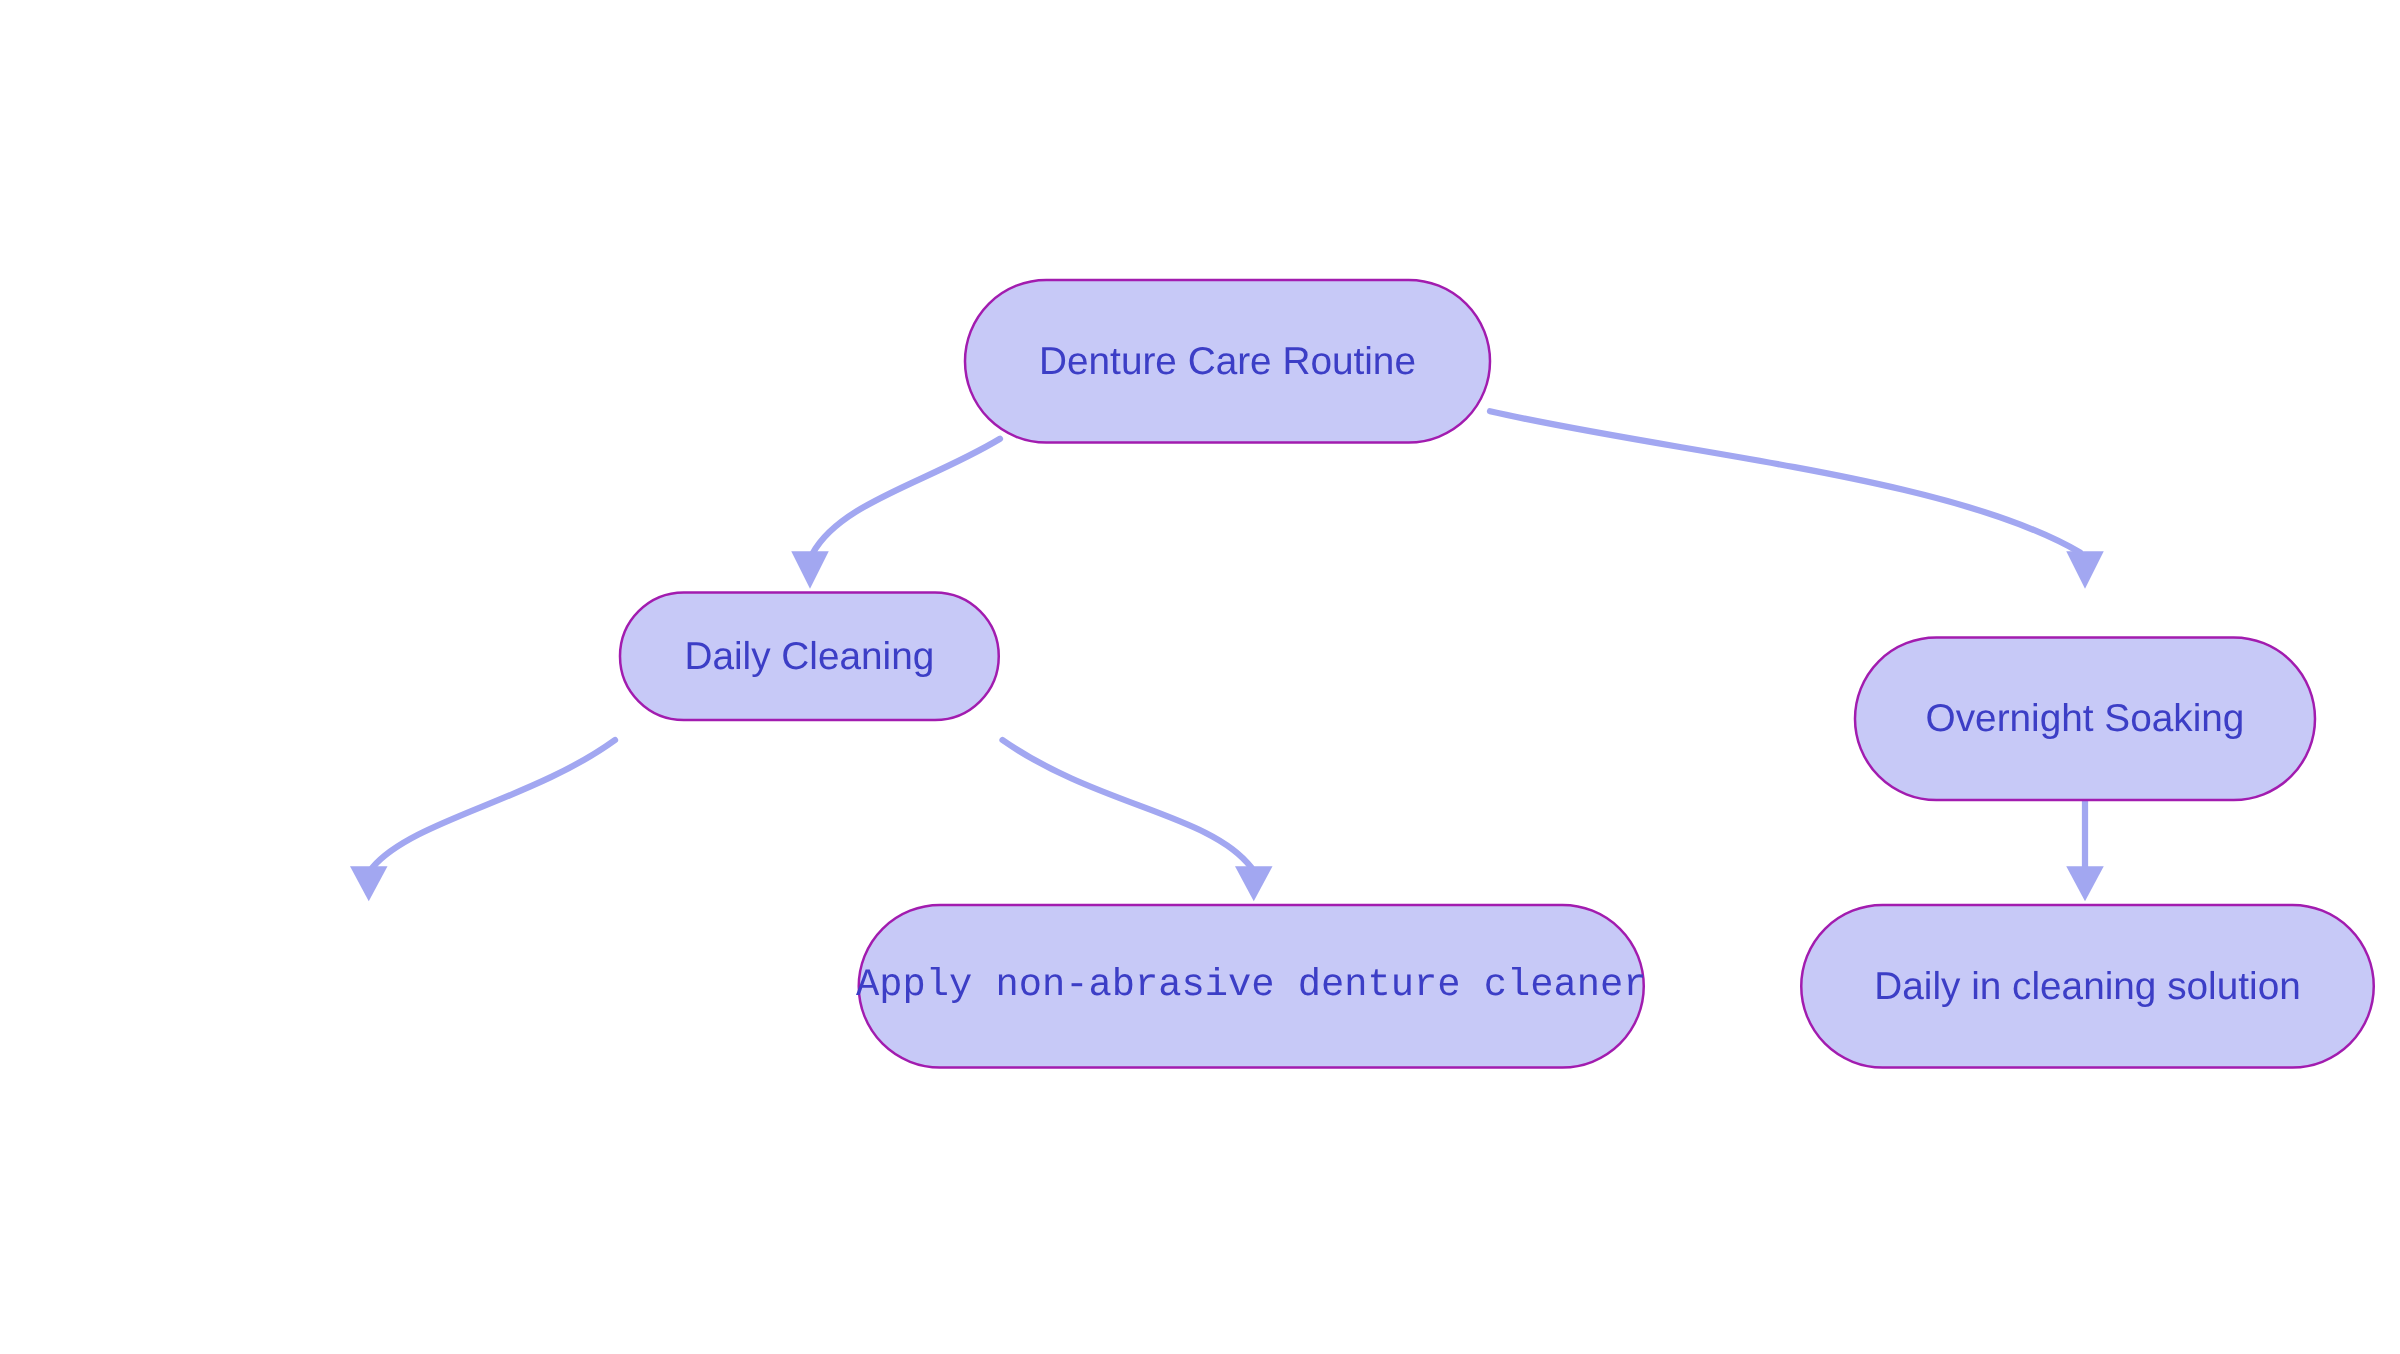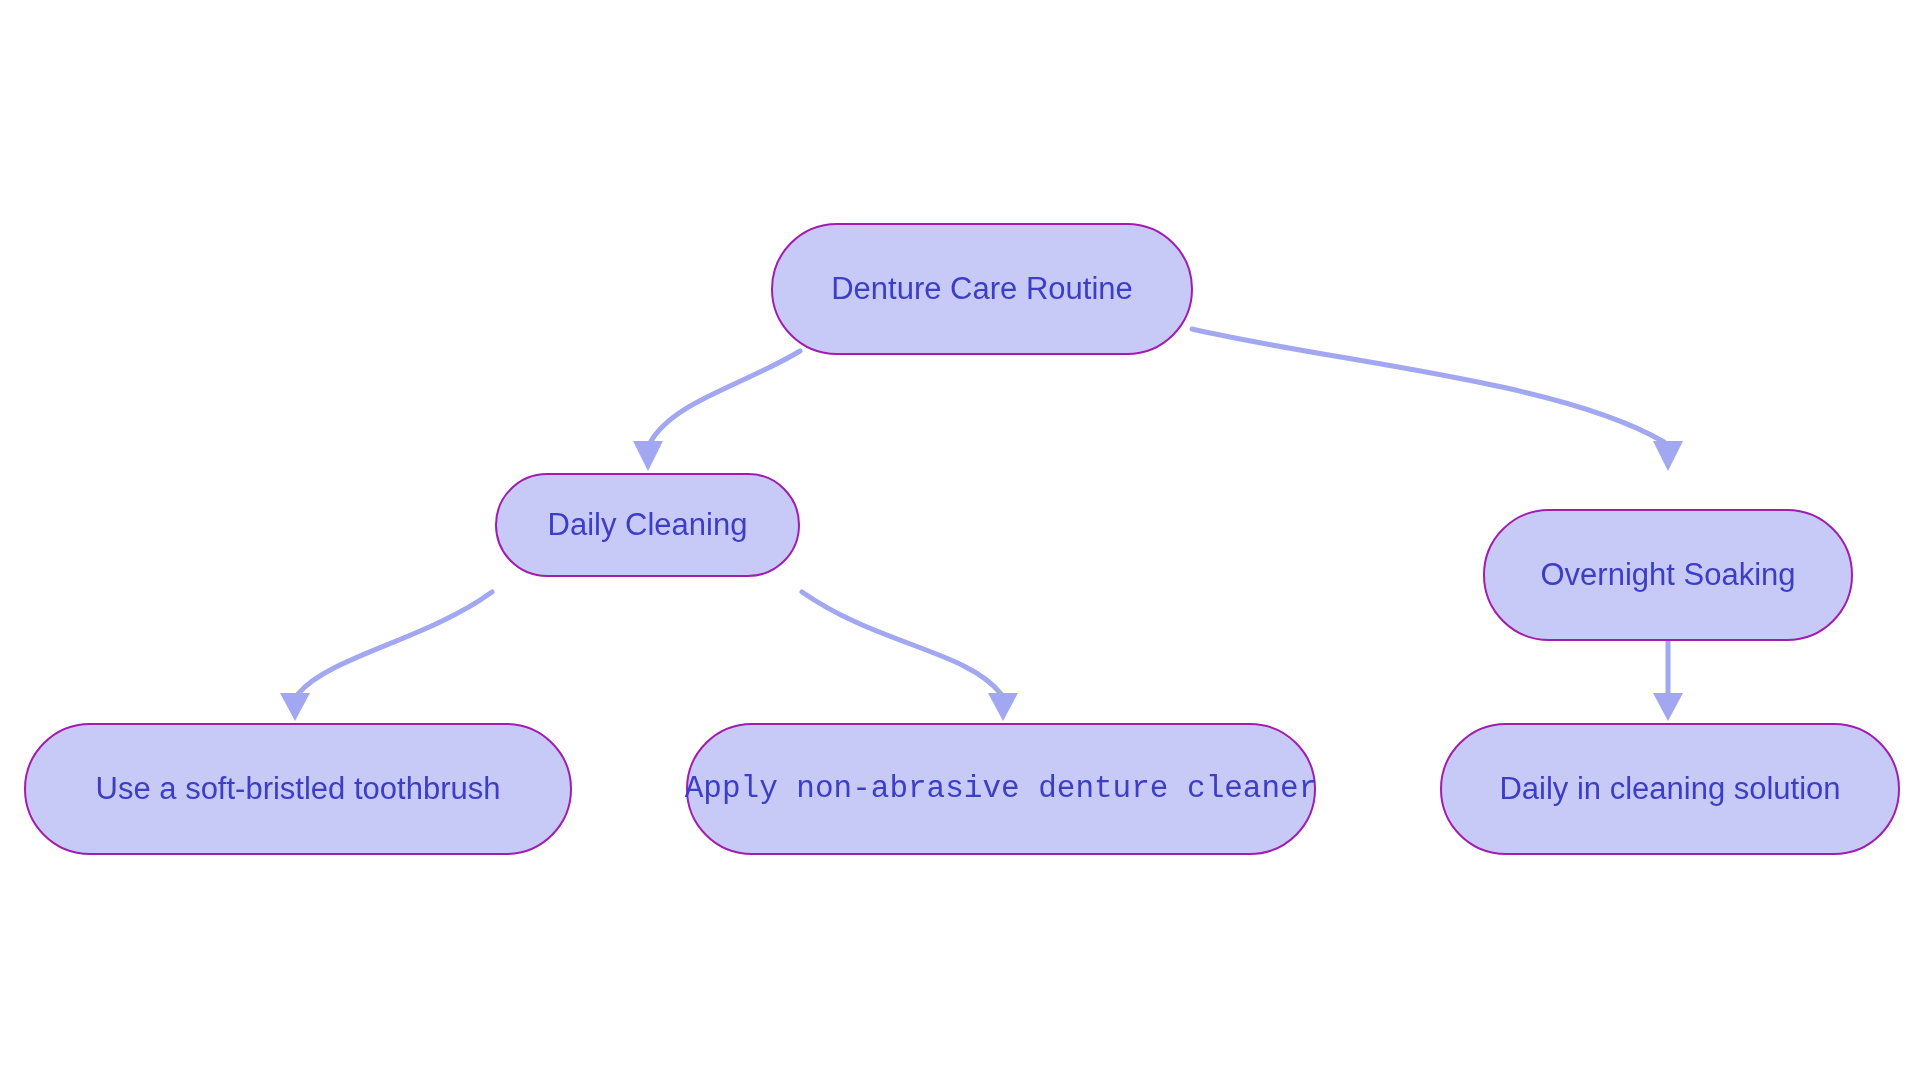--- a/index.html
+++ b/index.html
@@ -89,23 +89,20 @@
   </div>
 
   <div class="node node-daily">
     <span class="label">Daily Cleaning</span>
   </div>
 
   <div class="node node-overnight">
     <span class="label">Overnight Soaking</span>
   </div>
 
-  <div class="node node-toothbrush">
-    <span class="label">Use a soft-bristled toothbrush</span>
-  </div>
 
   <div class="node node-cleaner">
     <span class="label">Apply non-abrasive denture cleaner</span>
   </div>
 
   <div class="node node-soak">
     <span class="label">Daily in cleaning solution</span>
   </div>
 
 </div>

